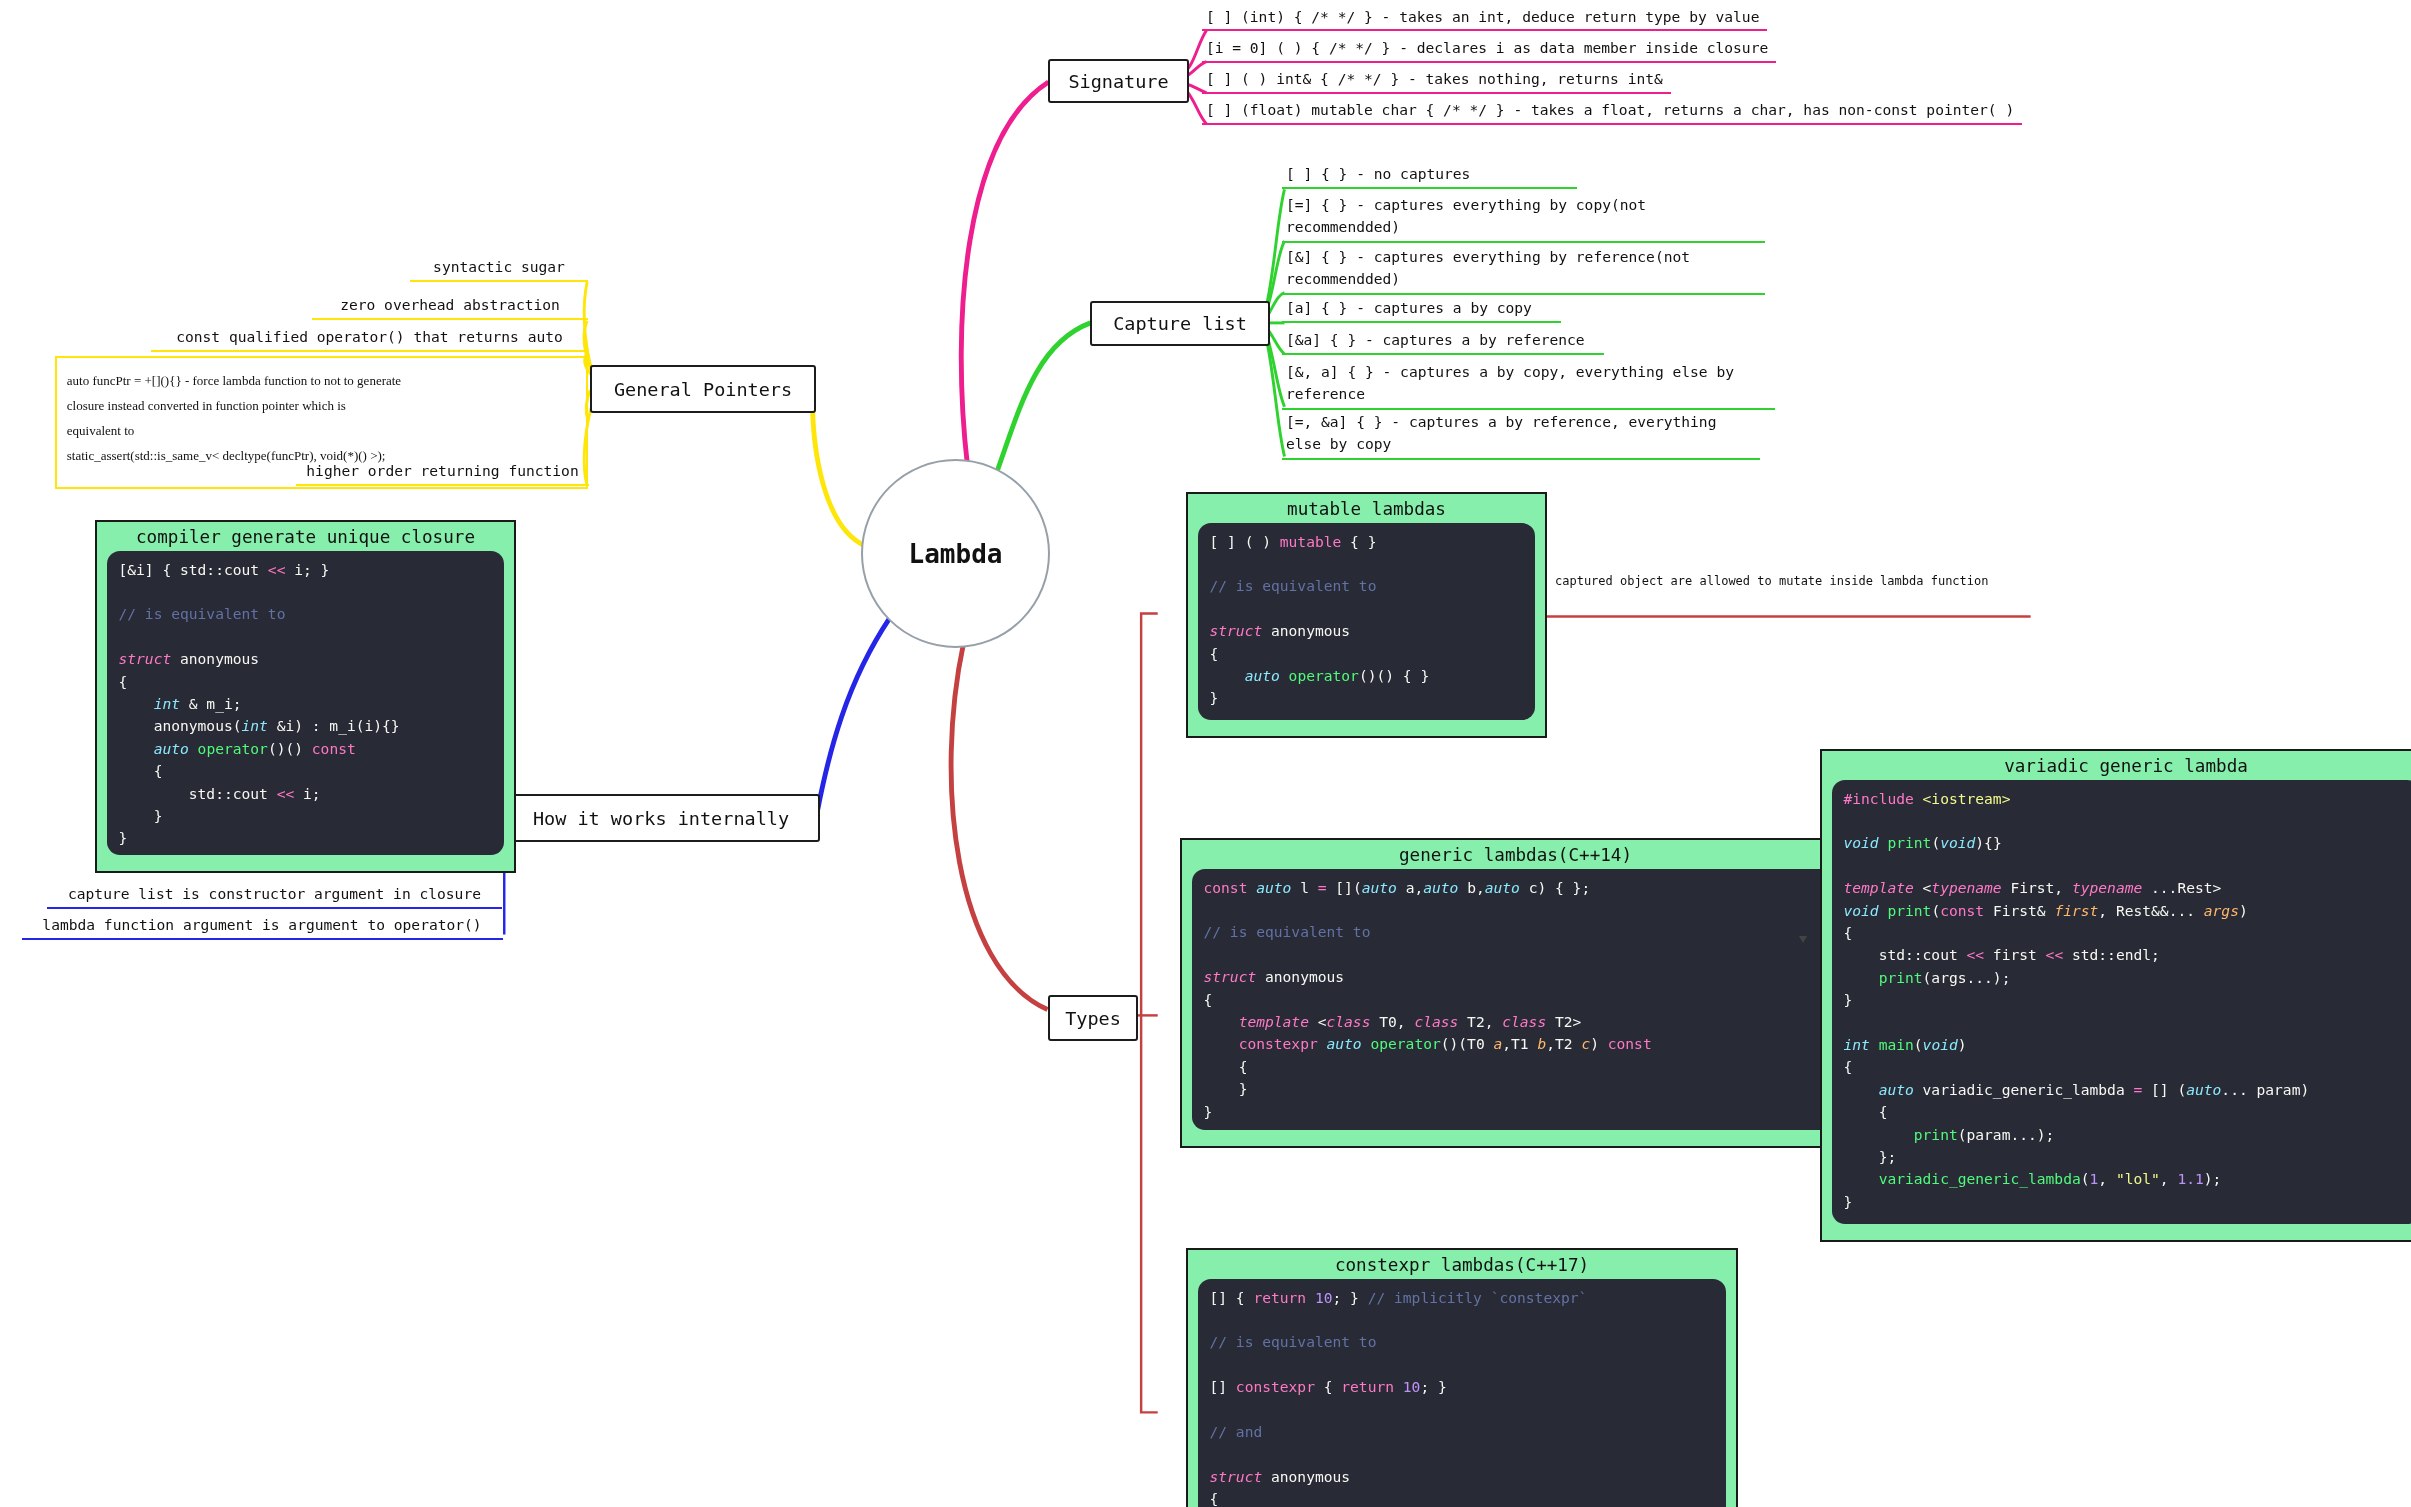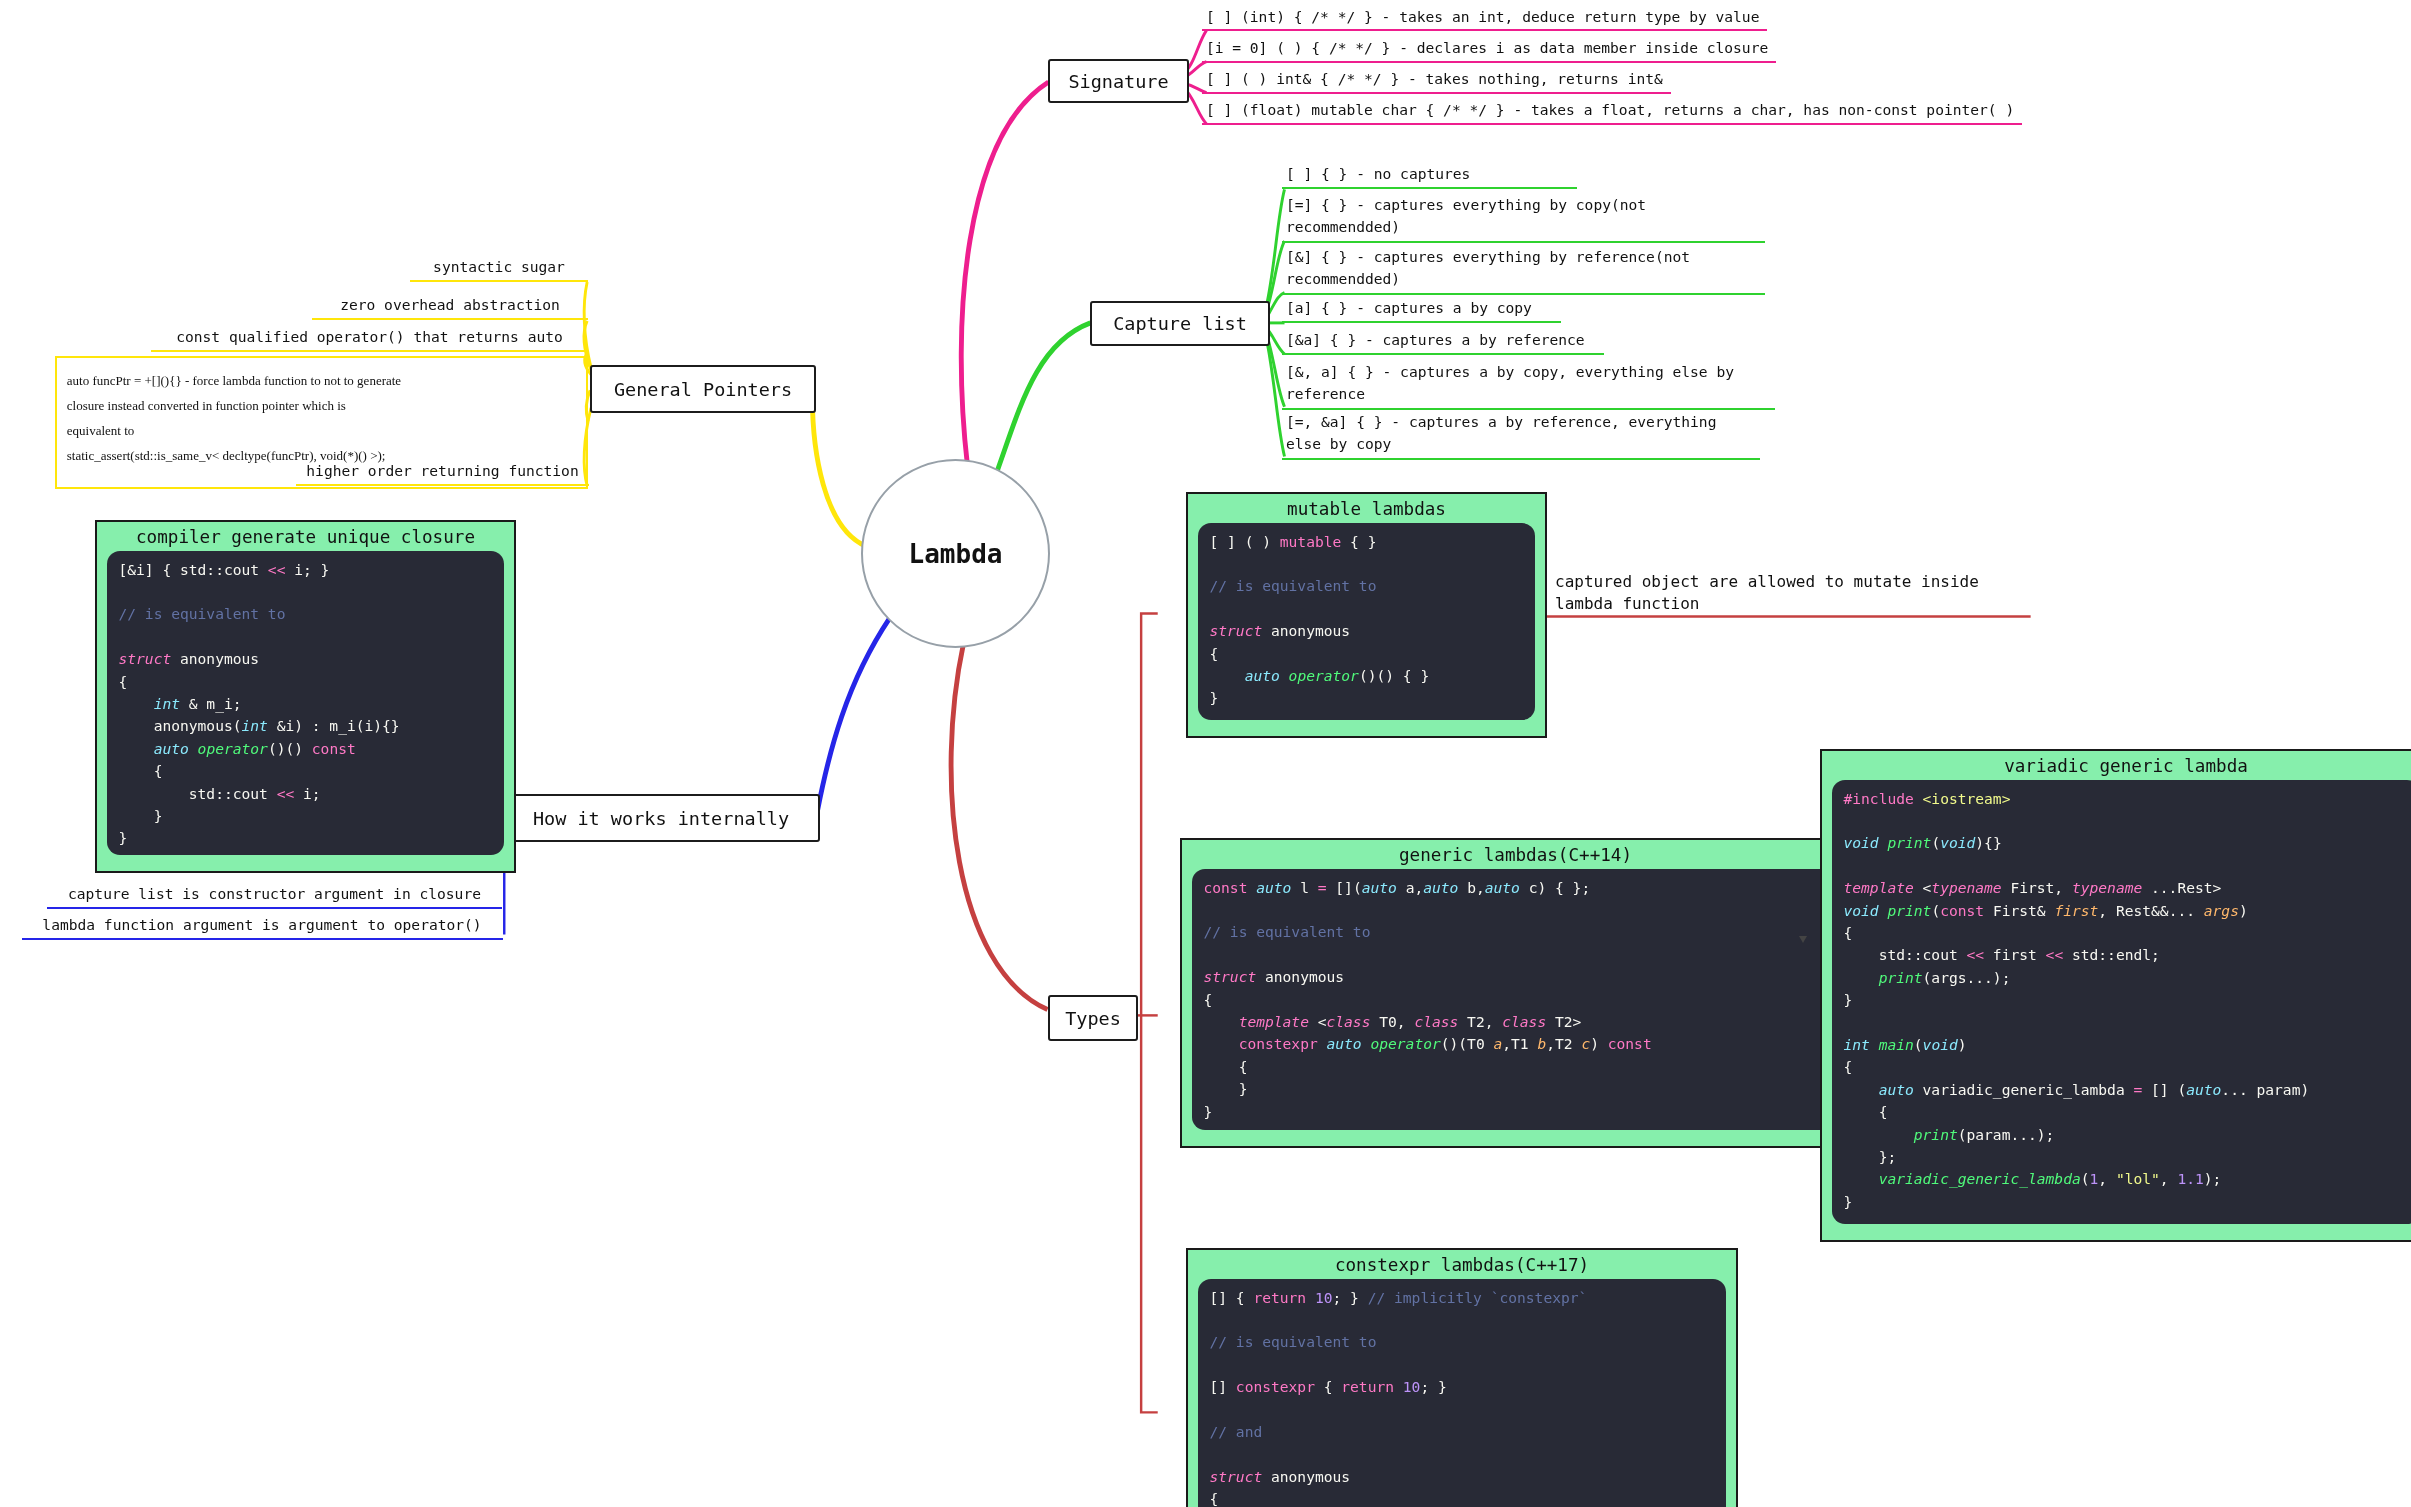--- a/index.html
+++ b/index.html
@@ -23,34 +23,34 @@
   .yel-u{border-bottom:2.9px solid #ffe60a;text-align:center;}
   .blu-u{border-bottom:2.9px solid #2525e8;text-align:center;}
   .cap{position:absolute;font-size:14.6px;line-height:22.4px;box-sizing:border-box;
        padding:0 0 2px 3.9px;z-index:1;border-bottom:2.9px solid #2fd22f;}
   .nw{white-space:nowrap;}
 
   .funcbox{position:absolute;left:55px;top:356px;width:533px;height:133px;border:2px solid #ffe60a;
            box-sizing:border-box;font-family:"Liberation Serif",serif;font-size:13px;line-height:25px;
            padding:9.8px 9.8px;z-index:1;}
 
-  .annot{position:absolute;left:1555px;top:571px;width:458px;font-size:16px;line-height:21.5px;z-index:1;}
+  .annot{position:absolute;left:1555px;top:571px;width:458px;font-size:12px;line-height:21.5px;z-index:1;}
 
   
   .codebox{position:absolute;background:#86efac;border:2px solid #1a1a1a;box-sizing:border-box;z-index:2;margin-left:28px;}
   .cbt{text-align:center;font-size:17.6px;padding:4.9px 3.9px 3.9px;color:#111;}
   .cbc{background:#282a36;margin:0 9.8px 9.8px;padding:7.8px 11.7px;font-size:14.6px;line-height:22.4px;
        white-space:pre;overflow:hidden;color:#f8f8f2;height:calc(100% - 45px);box-sizing:border-box;border-radius:13px;}
   .cl{white-space:pre;}
   .tk-p{color:#f8f8f2;}
   .tk-c{color:#6272a4;}
   .tk-k{color:#ff79c6;}
   .tk-ki{color:#ff79c6;font-style:italic;}
   .tk-t{color:#8be9fd;font-style:italic;}
-  .tk-f{color:#50fa7b;font-style:italic;}
+  .tk-f{color:#50fa7b;}
   .tk-s{color:#f1fa8c;}
   .tk-n{color:#bd93f9;}
   .tk-a{color:#ffb86c;font-style:italic;}
 
   .fold{position:absolute;left:1799px;top:936px;width:0;height:0;border-left:4.9px solid transparent;
         border-right:4.9px solid transparent;border-top:7.8px solid #444;z-index:3;}
 </style>
 </head>
 <body>
 

